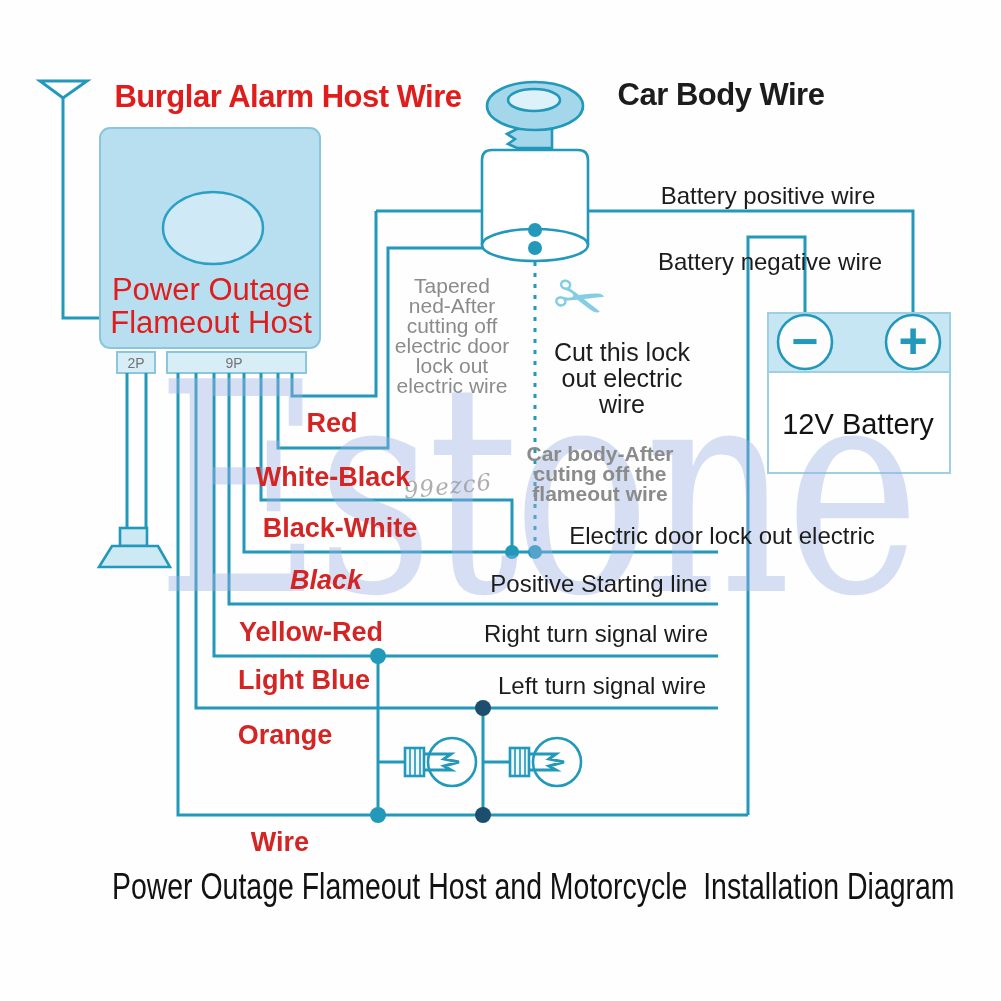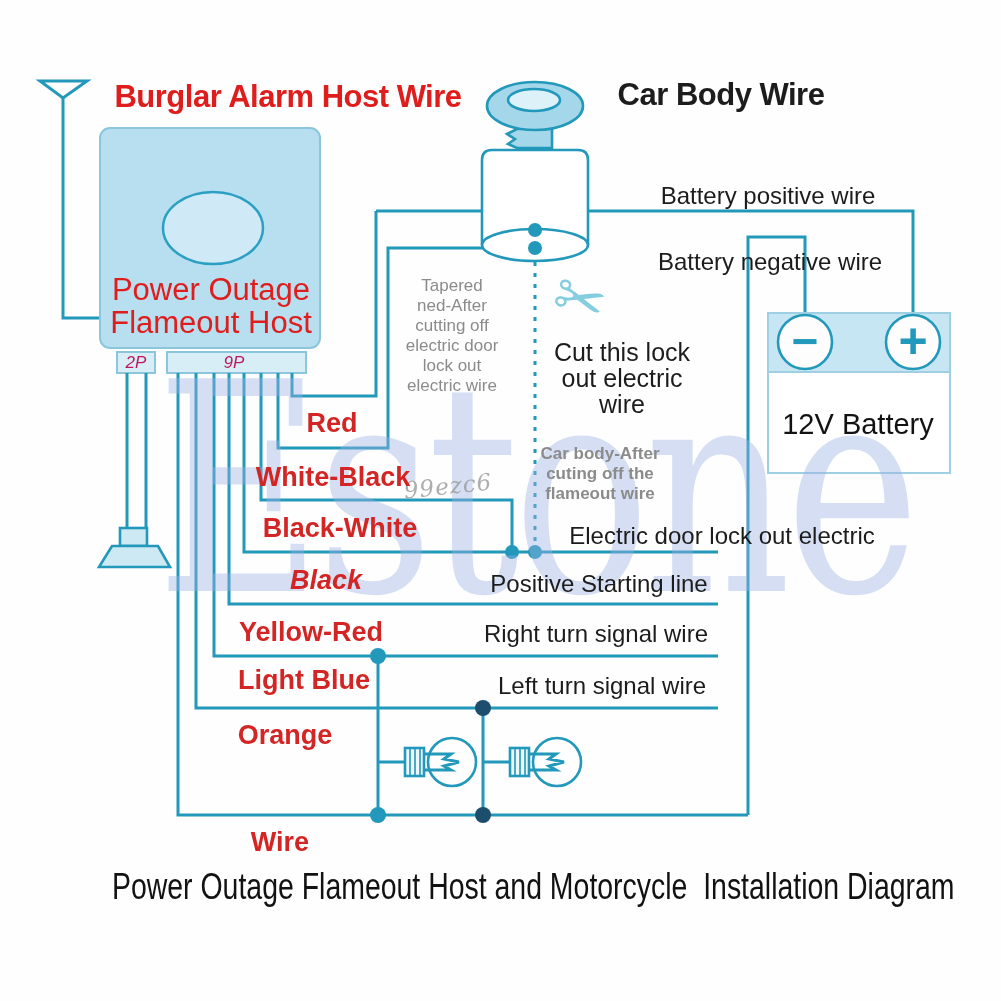--- a/index.html
+++ b/index.html
@@ -8,24 +8,24 @@
   #diagram-svg{position:absolute;left:0;top:0;z-index:1;}
   .wire{stroke:var(--wire);stroke-width:3;fill:none;}
   .thin{stroke-width:1.6;}
   .shape{stroke:var(--wire);stroke-width:2.6;}
   .dot{fill:var(--wire);}
   .dot-dark{fill:var(--dot-dark);}
   .t{position:absolute;z-index:3;white-space:nowrap;transform:translate(-50%,-50%);color:var(--black-text);}
   .red-label{color:var(--red-text);font-weight:bold;font-size:27px;margin-top:44px;}
   .desc{font-size:24px;}
   .big-title{font-weight:bold;font-size:31px;letter-spacing:-0.5px;}
-  .note{line-height:20px;font-size:17px;color:var(--gray-text);text-align:center;}
+  .note{line-height:20px;font-size:21px;color:var(--gray-text);text-align:center;}
   .cut-note{font-size:25px;line-height:26px;text-align:center;color:var(--black-text);}
   .host-name{font-size:31px;line-height:33px;text-align:center;color:var(--red-title);}
-  .conn-label{font-size:17px;color:#be185d;font-style:italic;}
+  .conn-label{font-size:14px;color:#737373;}
   .terminal-sym{font-weight:bold;color:var(--wire);z-index:4;}
   .scissors{font-family:"DejaVu Sans",sans-serif;font-size:62px;color:var(--scissors);
             transform:translate(-50%,-50%) rotate(16deg);z-index:3;}
   .wm-big{position:absolute;z-index:2;left:156px;top:362px;font-family:"DejaVu Serif",serif;
           font-size:228px;line-height:200px;letter-spacing:-6px;color:var(--watermark);
           opacity:0.42;transform:scaleY(1.28);transform-origin:left top;pointer-events:none;}
   .wm-small{position:absolute;z-index:2;left:448px;top:486px;font-family:"DejaVu Serif",serif;
             font-style:italic;font-size:23px;color:#9a9a9a;opacity:0.8;
             transform:translate(-50%,-50%) rotate(-6deg);letter-spacing:1px;pointer-events:none;}
   .footer-wrap{position:absolute;z-index:3;left:0;top:866px;width:958px;text-align:center;}

